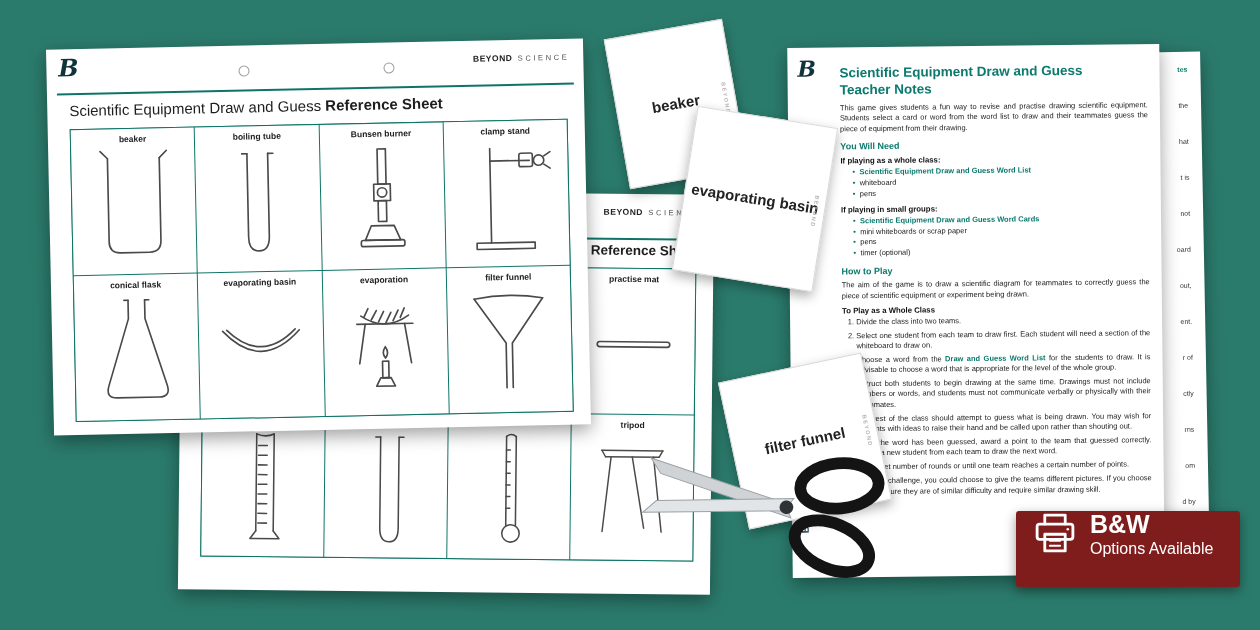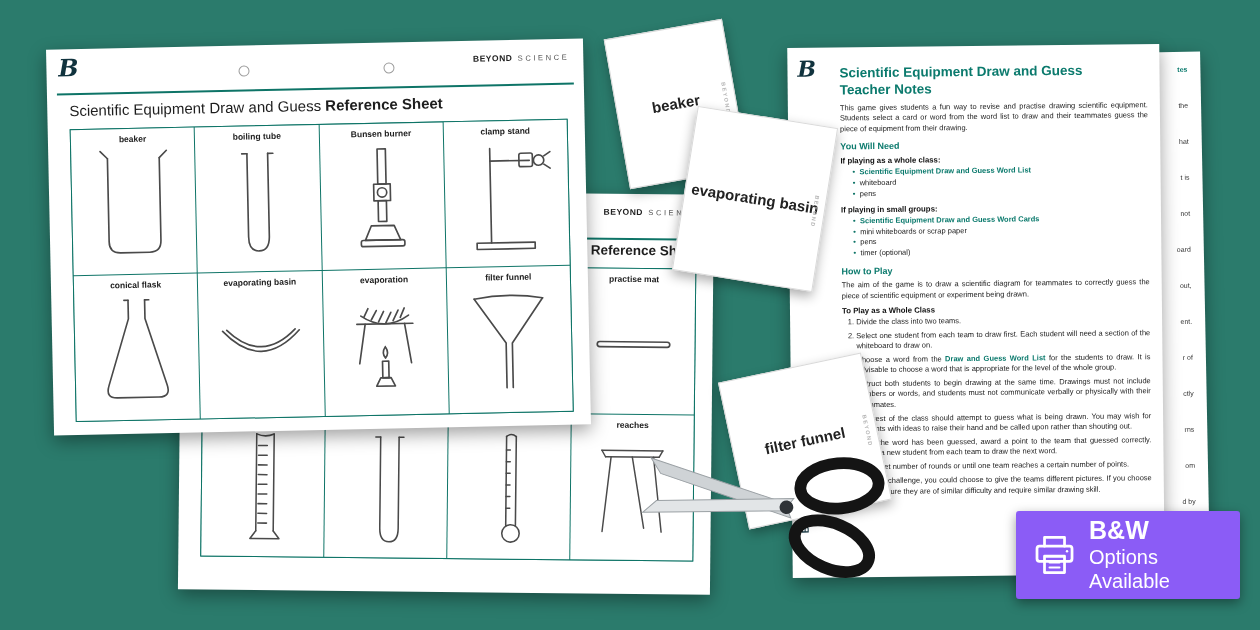--- a/index.html
+++ b/index.html
@@ -57,23 +57,23 @@
 
   
   .behind { left:1152px; top:52px; width:53px; height:516px; transform:rotate(-1.1deg); z-index:1; padding-top:14px; }
   .frag { display:block; text-align:right; padding-right:13px; font-size:7px; color:#333; height:36px; }
   .frag-teal { color:#0b7a6d; font-weight:bold; }
 
   
   .scissors-wrap { position:absolute; left:638px; top:424px; width:255px; height:155px; transform:rotate(9deg); z-index:7; }
 
   
-  .badge { position:absolute; left:1016px; top:511px; width:224px; height:88px; background:#8b5cf6; border-radius:3px; z-index:8; display:flex; align-items:center; gap:12px; padding-left:16px; box-shadow:0 4px 12px rgba(0,0,0,.4); }
+  .badge { position:absolute; left:1016px; top:511px; width:224px; height:76px; background:#7f1d1d; border-radius:3px; z-index:8; display:flex; gap:12px; padding-left:16px; box-shadow:0 4px 12px rgba(0,0,0,.4); }
   .badge-bw { font-size:25px; font-weight:bold; color:#fff; line-height:1.1; }
-  .badge-opt { font-size:20px; color:#fff; line-height:1.2; }
+  .badge-opt { font-size:16px; color:#fff; line-height:1.2; }
 </style>
 </head>
 <body>
 
 <div id="stage">
 
   <div class="page sheet2">
     <div class="logo-b">B</div>
     <div class="brandline">
       <span class="brand-beyond">BEYOND</span>
@@ -116,21 +116,21 @@
         <div class="cell-label"></div>
         <svg class="drawing" viewBox="0 0 90 130" width="90" height="126">
           <path d="M42 6 L42 98"></path>
             <path d="M52 6 L52 98"></path>
           <path d="M42 6 Q47 2 52 6"></path>
           <circle cx="47" cy="106" r="9"></circle>
           <path d="M42 20 L46 20 M42 32 L46 32 M42 44 L46 44 M42 56 L46 56 M42 68 L46 68 M42 80 L46 80"></path>
         </svg>
       </div>
       <div class="cell">
-        <div class="cell-label">reaches</div>
+        <div class="cell-label">tripod</div>
         <svg class="drawing" viewBox="0 0 90 130" width="90" height="120">
           <path d="M12 18 L78 18"></path>
             <path d="M16 25 L74 25"></path>
           <path d="M12 18 L16 25"></path>
             <path d="M78 18 L74 25"></path>
           <path d="M22 25 L13 106"></path>
             <path d="M68 25 L77 106"></path>
             <path d="M45 25 L58 102"></path>
         </svg>
       </div>

